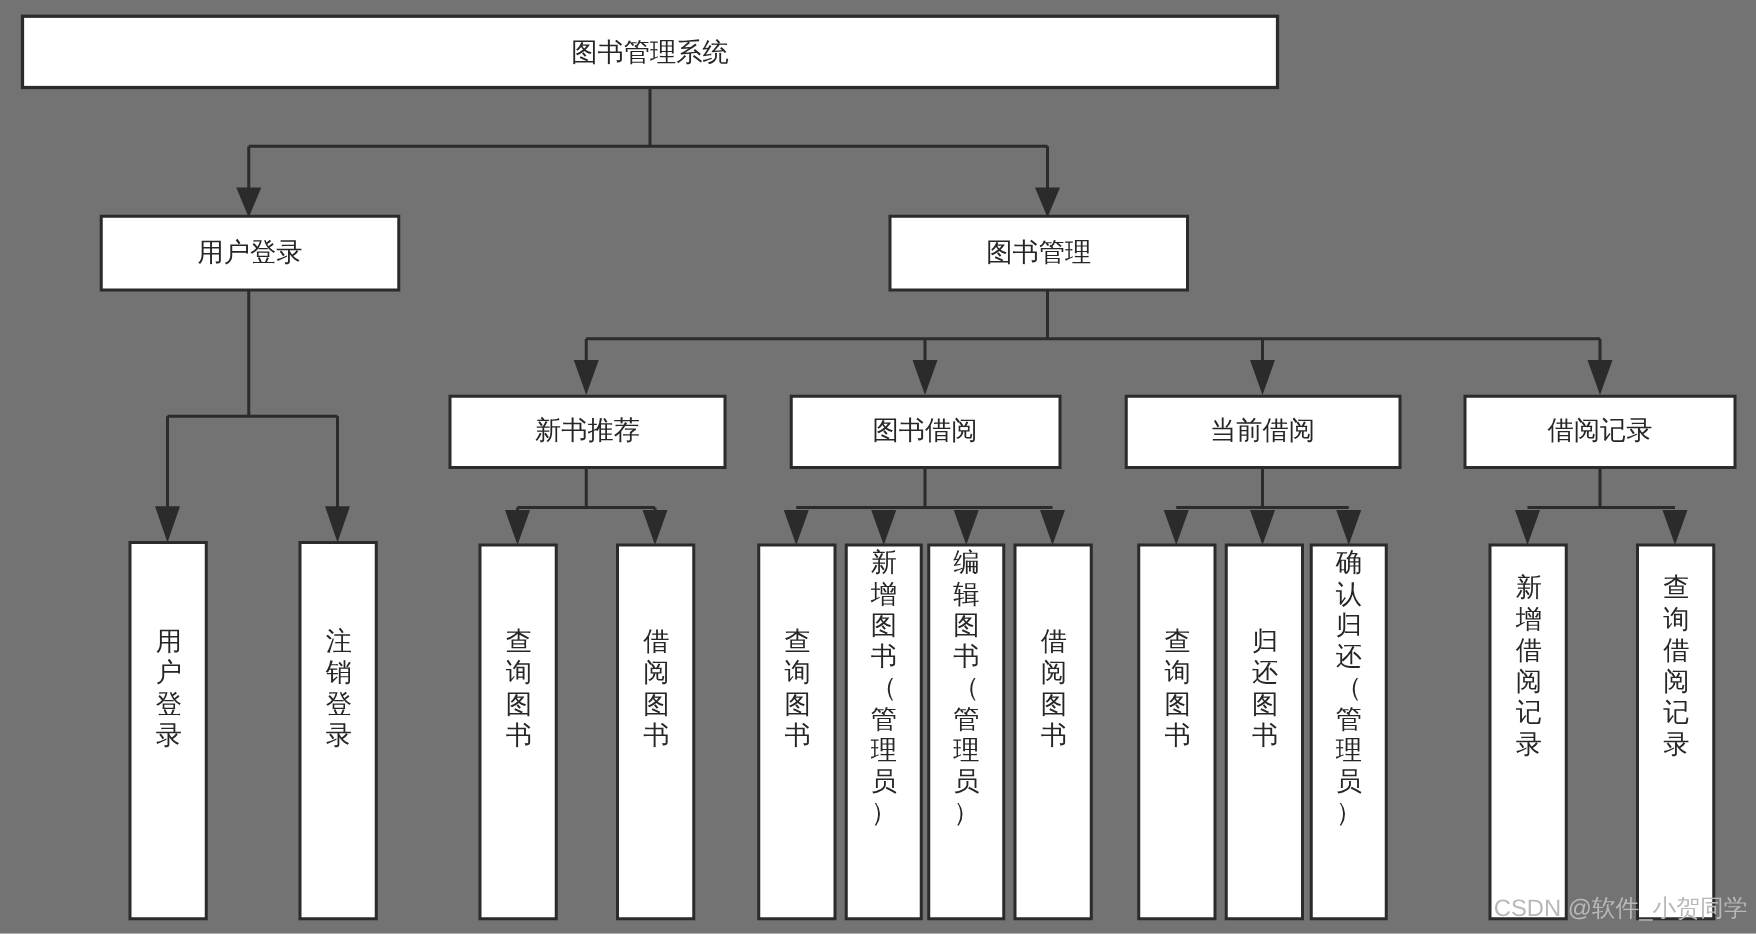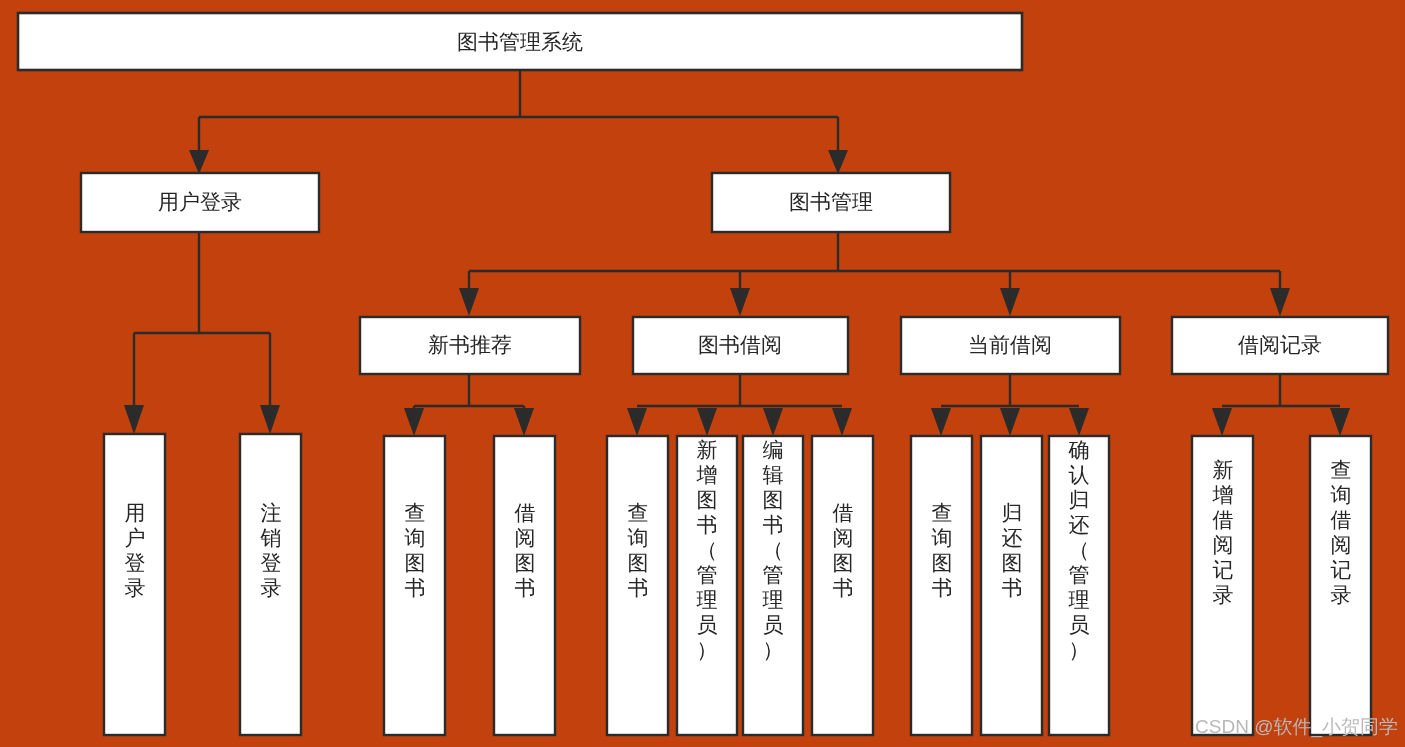--- a/index.html
+++ b/index.html
@@ -7,21 +7,21 @@
     padding: 0;
     background: #ffffff;
   }
   body {
     font-family: "Liberation Sans", "DejaVu Sans", sans-serif;
   }
   #diagram-root {
     position: relative;
     width: 1405px;
     height: 747px;
-    background: #c2410c;
+    background: #737373;
     overflow: hidden;
   }
   svg.diagram-canvas {
     position: absolute;
     left: 0;
     top: 0;
     width: 1405px;
     height: 747px;
     display: block;
   }

